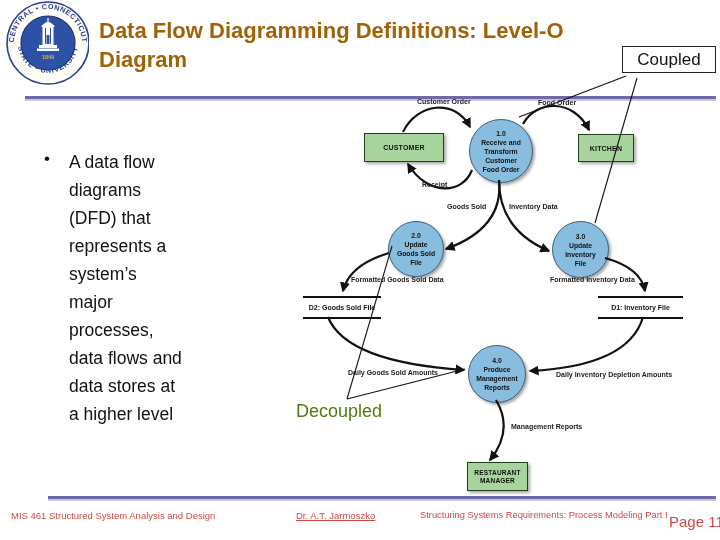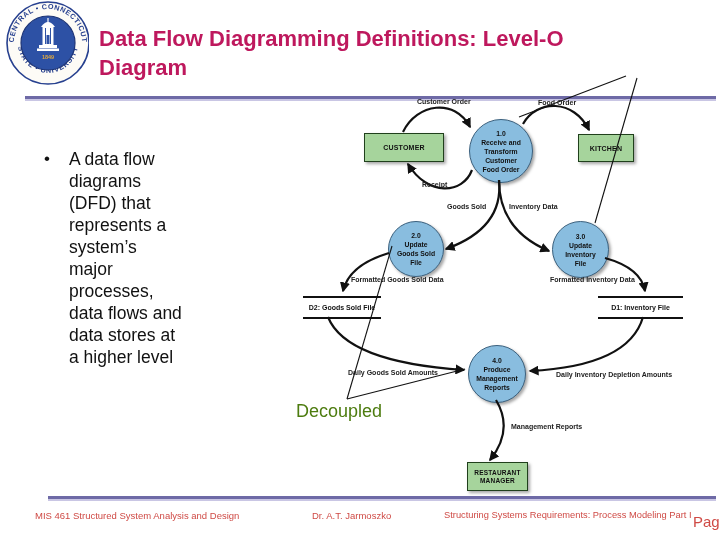--- a/index.html
+++ b/index.html
@@ -4,32 +4,32 @@
 <style>
   html,body{margin:0;padding:0;}
   #slide{
     position:relative; width:720px; height:540px; background:#ffffff;
     font-family:"Liberation Sans","DejaVu Sans",sans-serif; overflow:hidden;
   }
   .abs{position:absolute;}
   .preline{white-space:pre-line;}
   
   #page-title{
-    left:99px; top:24px; width:580px;
-    color:#be185d; font-size:22px; font-weight:bold; line-height:29px;
+    left:99px; top:16px; width:580px;
+    color:#a16207; font-size:22px; font-weight:bold; line-height:29px;
     letter-spacing:0px; z-index:1;
   }
   .rule{background:#6e6aa6; height:3px; box-shadow:0 2px 0 #c9c6e4; z-index:1;}
   #header-rule{left:25px; top:96px; width:691px;}
   #footer-rule{left:48px; top:496px; width:668px;}
   
   #bullet-dot{left:44px; top:149px; font-size:17px; color:#111; z-index:1;}
   #bullet-text{
     left:69px; top:148px; width:150px; color:#111;
-    font-size:17.5px; line-height:22px; z-index:1;
+    font-size:17.5px; line-height:28px; z-index:1;
   }
   
   #coupled-box{
     left:622px; top:46px; width:92px; height:25px; background:#fff;
     border:1.5px solid #222; color:#111; font-size:17px;
     display:flex; align-items:center; justify-content:center; z-index:5;
   }
   #decoupled-label{left:296px; top:401px; font-size:18px; color:#4d7c0f; z-index:5;}
   
   .entity{
@@ -67,23 +67,23 @@
   #lbl-inventory-data{left:509px; top:203px;}
   #lbl-formatted-goods-sold{left:351px; top:276px;}
   #lbl-formatted-inventory{left:550px; top:276px;}
   #lbl-daily-goods-sold{left:348px; top:369px;}
   #lbl-daily-inventory{left:556px; top:371px;}
   #lbl-management-reports{left:511px; top:423px;}
   
   #arrow-layer{left:0; top:0; z-index:3; pointer-events:none;}
   #logo{left:5px; top:-3px; z-index:1;}
   
-  .footer-text{font-size:9.5px; color:#cf4a45; white-space:nowrap; z-index:1;margin-left:24px;}
+  .footer-text{font-size:9.5px; color:#cf4a45; white-space:nowrap; z-index:1;}
   #footer-course{left:11px; top:510px;}
-  #footer-author{left:288px; top:510px;}
+  #footer-author{left:296px; top:510px;text-decoration:underline;}
   #footer-section{left:420px; top:510px; font-size:9.3px;text-align:right;}
   #footer-page{left:669px; top:513px; font-size:15px;}
 </style>
 </head>
 <body>
 
 <div id="slide">
 
   <svg id="logo" class="abs" width="84" height="92" viewBox="0 0 84 92">
     <defs>
@@ -121,20 +121,21 @@
 diagrams
 (DFD) that
 represents a
 system’s
 major
 processes,
 data flows and
 data stores at
 a higher level</div>
 
+  <div id="coupled-box" class="abs">Coupled</div>
   <div id="decoupled-label" class="abs">Decoupled</div>
 
   <div id="node-customer" class="abs entity">CUSTOMER</div>
   <div id="node-kitchen" class="abs entity">KITCHEN</div>
   <div id="node-restaurant-manager" class="abs entity preline">RESTAURANT
 MANAGER</div>
 
   <div id="node-p1" class="abs process preline">1.0
 Receive and
 Transform

